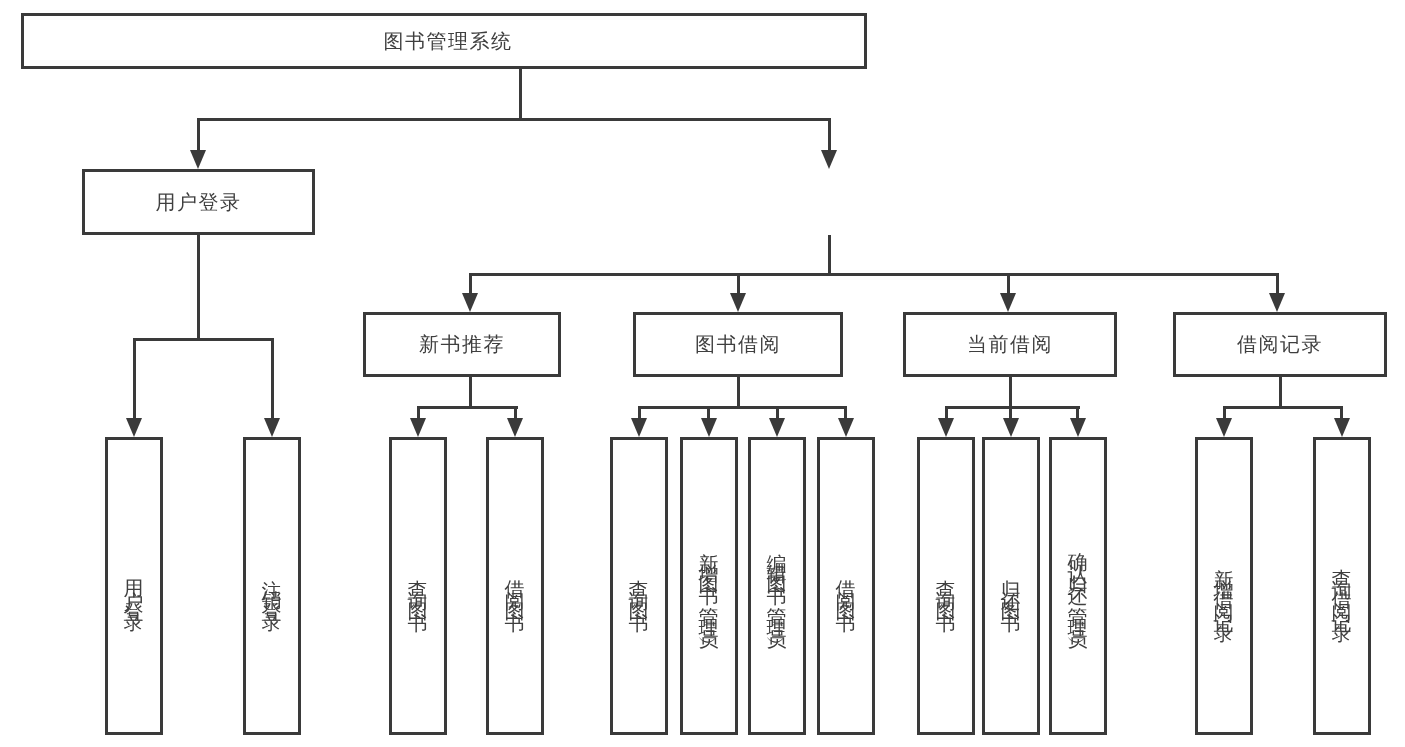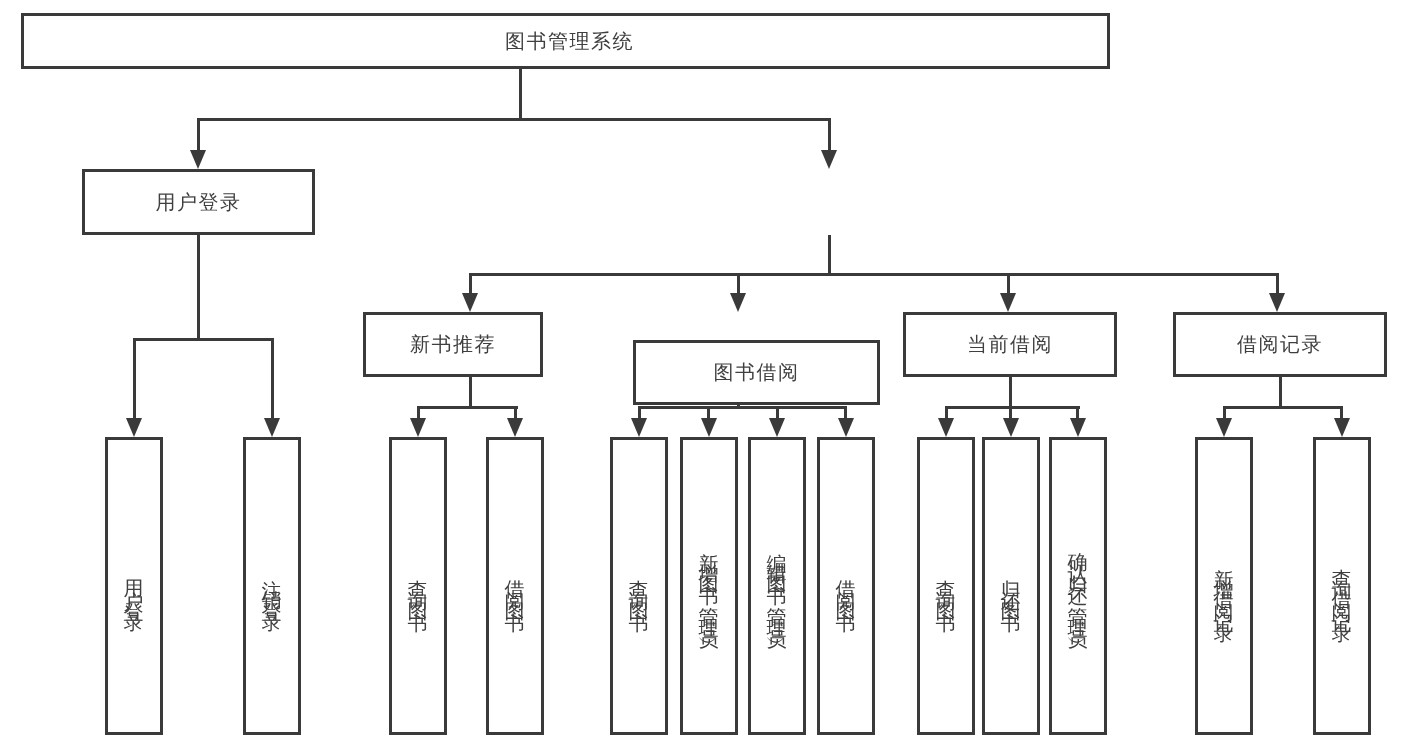--- a/index.html
+++ b/index.html
@@ -14,21 +14,21 @@
     position:absolute;
     box-sizing:border-box;
     background:#fff;
     border:3px solid var(--line,#3a3a3a);
     display:flex;align-items:center;justify-content:center;
     color:var(--text,#3f3f3f);
     font-size:20px;
     letter-spacing:1.5px;
     z-index:2;
   }
-  .root{left:21px;top:13px;width:1089px;height:56px;padding-left:8px;}
+  .root{left:21px;top:13px;width:846px;height:56px;padding-left:8px;}
   .l2{top:169px;height:66px;}
   .l3{top:312px;height:65px;}
   .leaf{top:437px;width:58px;height:298px;}
   .vtext{
     writing-mode:vertical-rl;
     text-orientation:mixed;
     letter-spacing:11px;
     line-height:1.1;
     white-space:nowrap;
   }
@@ -50,22 +50,22 @@
 </style>
 </head>
 <body>
 
 <div id="canvas" style="--line: #3a3a3a; --text: #3f3f3f; --wm: #c6c6c6; --bg: #ffffff;">
 
   <div class="box root">图书管理系统</div>
 
   <div class="box l2" style="left:82px;width:233px;">用户登录</div>
 
-  <div class="box l3" style="left:363px;width:180px;">新书推荐</div>
-  <div class="box l3" style="left:633px;width:247px;margin-top:28px;">图书借阅</div>
+  <div class="box l3" style="left:363px;width:198px;">新书推荐</div>
+  <div class="box l3" style="left:633px;width:210px;">图书借阅</div>
   <div class="box l3" style="left:1173px;width:214px;">借阅记录</div>
   <div class="box l3" style="left:903px;width:214px;">当前借阅</div>
 
   <div class="box leaf" style="left:105px;">
     <span class="vtext">用户登录</span>
   </div>
   <div class="box leaf" style="left:243px;">
     <span class="vtext">注销登录</span>
   </div>
 

